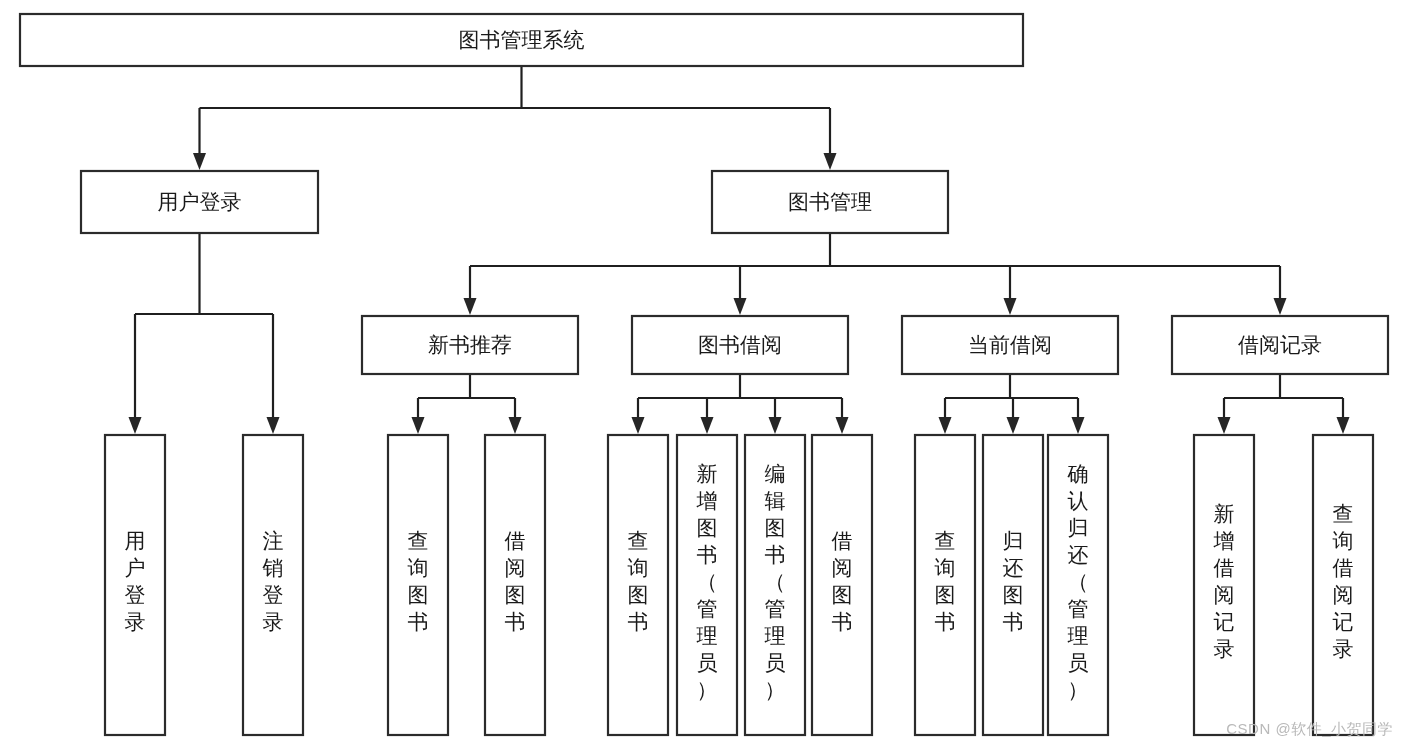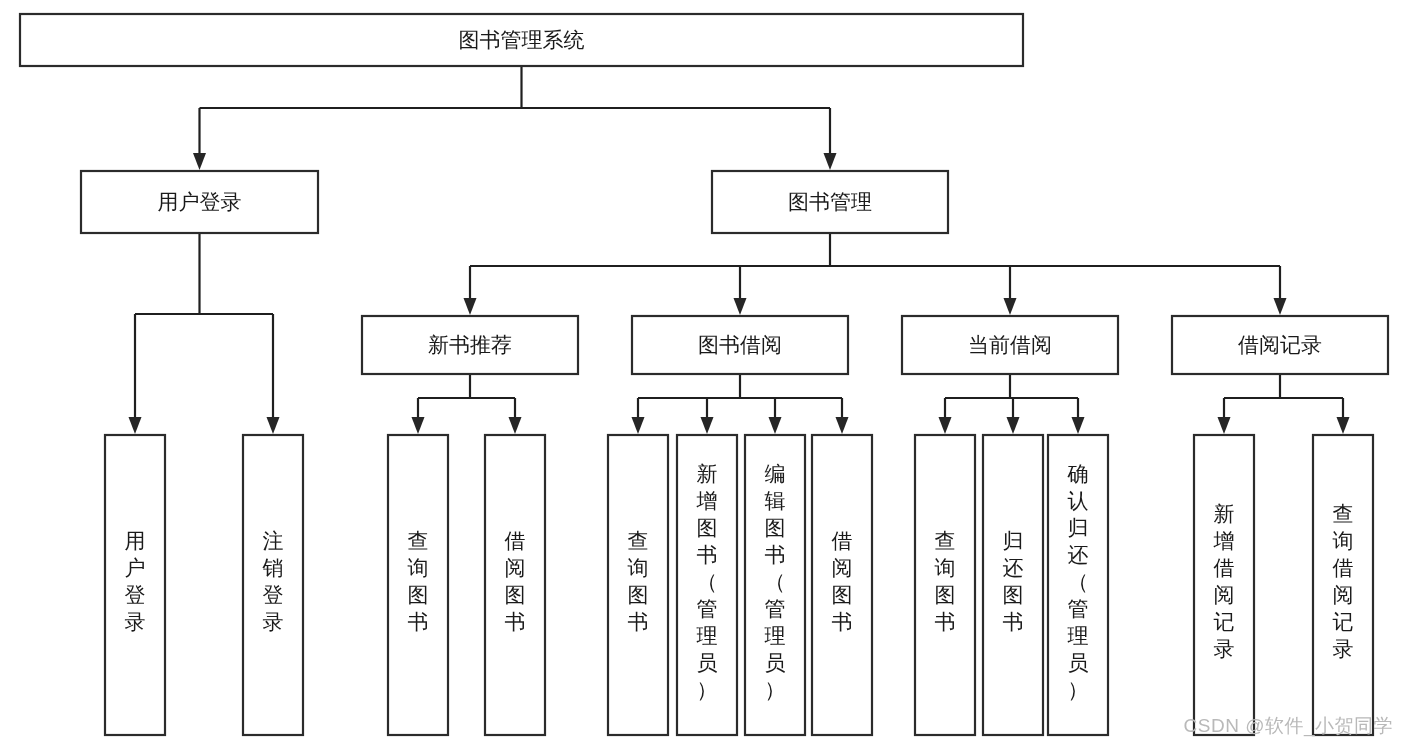--- a/index.html
+++ b/index.html
@@ -54,21 +54,21 @@
     font-family: "Liberation Sans", "DejaVu Sans", sans-serif;
     fill: #1a1a1a;
     font-size: 21px;
     text-anchor: middle;
   }
   .watermark {
     position: absolute;
     right: 12px;
     bottom: 8px;
     font-family: "Liberation Sans", "DejaVu Sans", sans-serif;
-    font-size: 19px;
+    font-size: 15px;
     color: #b9b9b9;
     letter-spacing: 0.5px;
     white-space: nowrap;
     user-select: none;
   }
 </style>
 </head>
 <body>
 
 <div id="diagram-root">

